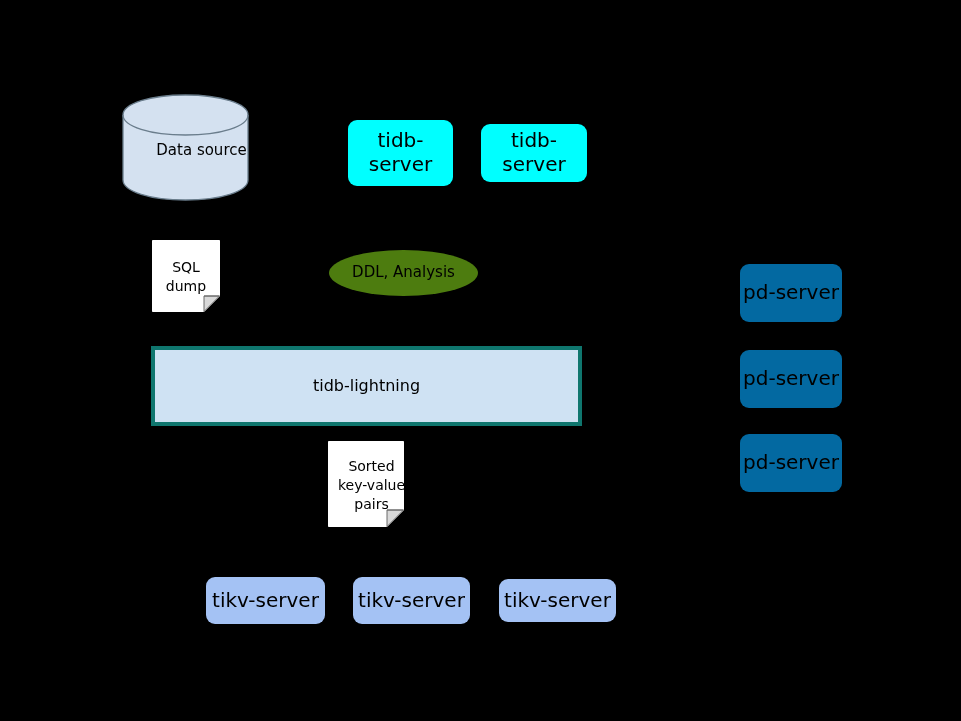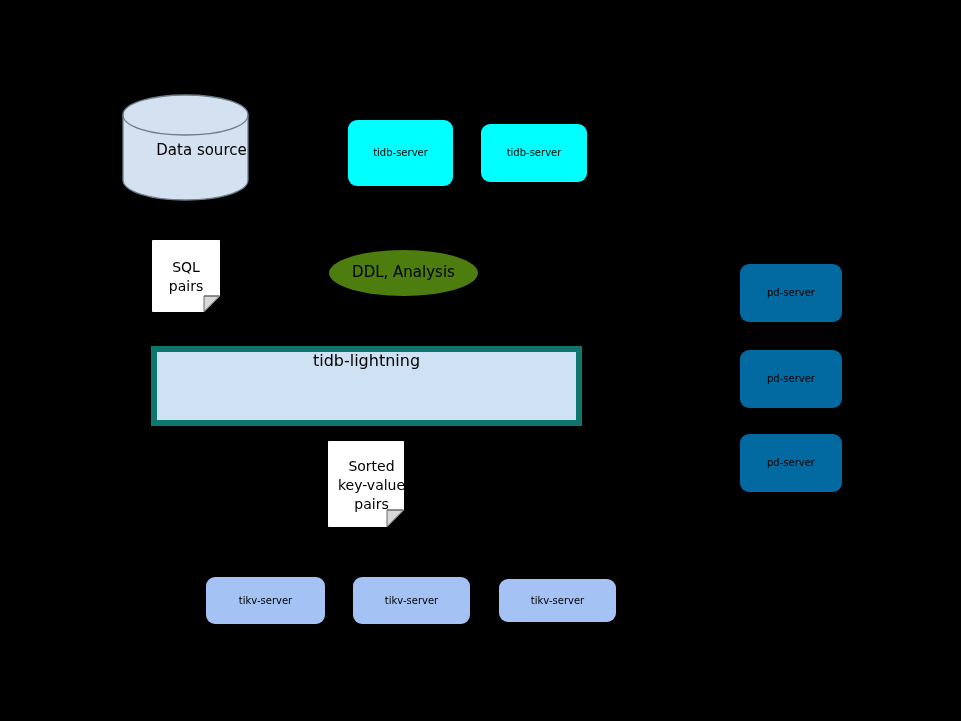--- a/index.html
+++ b/index.html
@@ -31,33 +31,34 @@
 
   
   .rbox {
     position: absolute;
     display: flex;
     align-items: center;
     justify-content: center;
     border-radius: 9px;
     box-sizing: border-box;
   }
-  .rbox .node-label { font-size: 10px; }
+  .rbox .node-label { font-size: 20px; }
 
   .rbox.tidb   { background: #00FFFF; }
   .rbox.pd     { background: #0369a1; }
   .rbox.tikv   { background: #A4C2F4; margin-left: 40px; }
 
   
   .bar {
     position: absolute;
     background: #CFE2F3;
-    border: 6px solid #0f766e;
+    border: 4px solid #0f766e;
     box-sizing: border-box;
     display: flex;
+    align-items: center;
     justify-content: center;
   }
   .bar .node-label { font-size: 16px; }
 
   
   .cylinder {
     position: absolute;
   }
   .cylinder svg { display: block; }
   .cylinder .cyl-text {
@@ -147,21 +148,21 @@
   </div>
 
   <div class="note" style="left:152px; top:240px; width:68px; height:72px;">
     <svg width="68" height="72" viewBox="0 0 68 72" xmlns="http://www.w3.org/2000/svg">
       <path d="M0.5,0.5 L67.5,0.5 L67.5,56 L52,71.5 L0.5,71.5 Z" fill="#FFFFFF" stroke="#FFFFFF" stroke-width="1"></path>
       <path d="M67.5,56 L52,56 L52,71.5 Z" fill="#D9D9D9" stroke="#6A6A6A" stroke-width="1"></path>
       <path d="M52,56 L67.5,56" stroke="#6A6A6A" stroke-width="1" fill="none"></path>
     </svg>
     <div class="note-text">
       <span class="node-label">SQL
-pairs</span>
+dump</span>
     </div>
   </div>
 
   <div class="ellipse" style="left:329px; top:250px; width:149px; height:46px;">
     <span class="node-label">DDL, Analysis</span>
   </div>
 
   <div class="rbox pd" style="left:740px; top:264px; width:102px; height:58px;">
     <span class="node-label">pd-server</span>
   </div>

